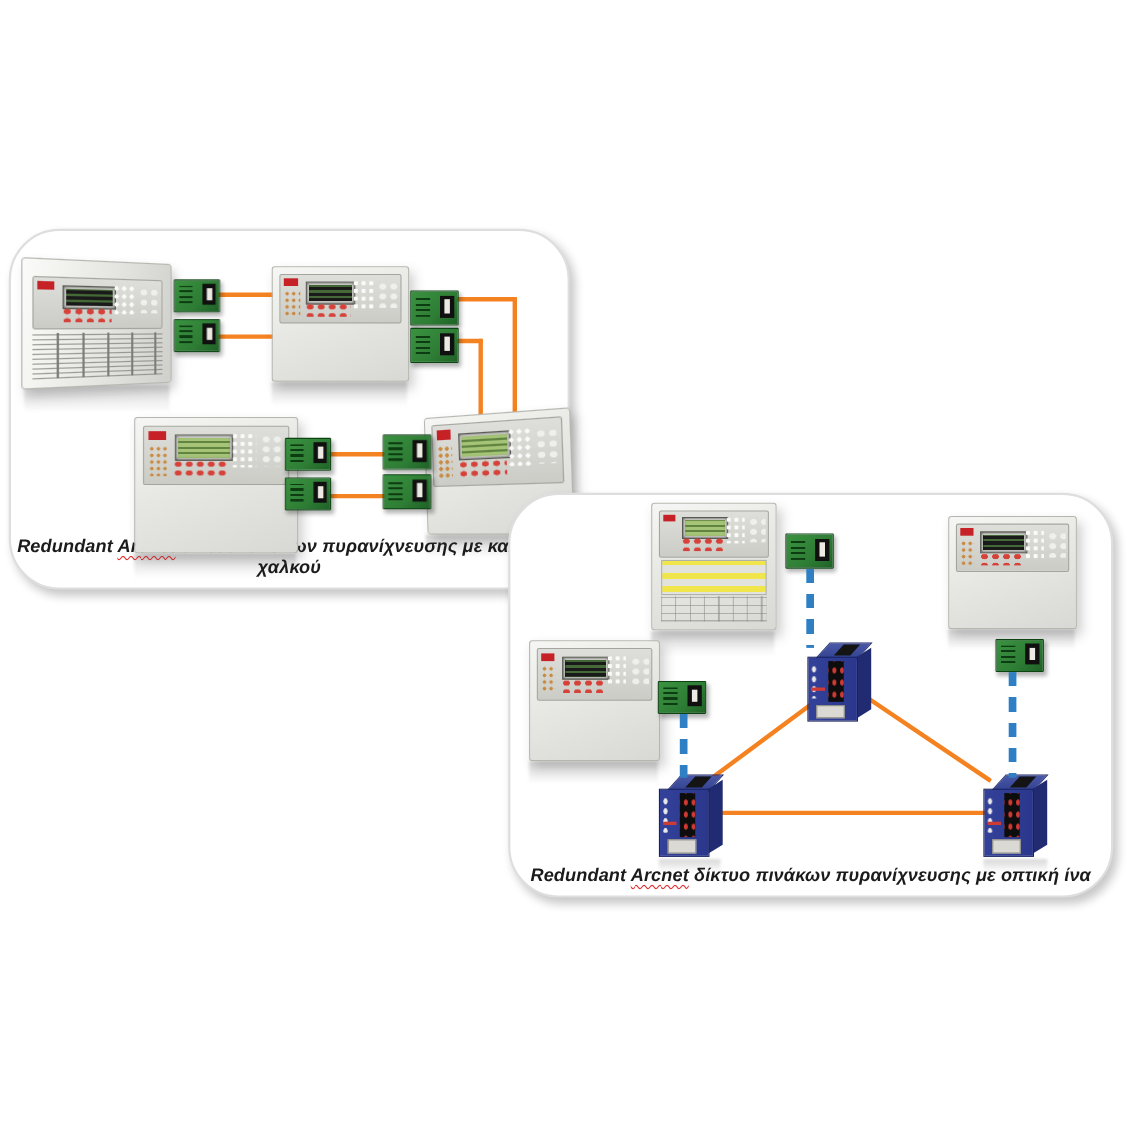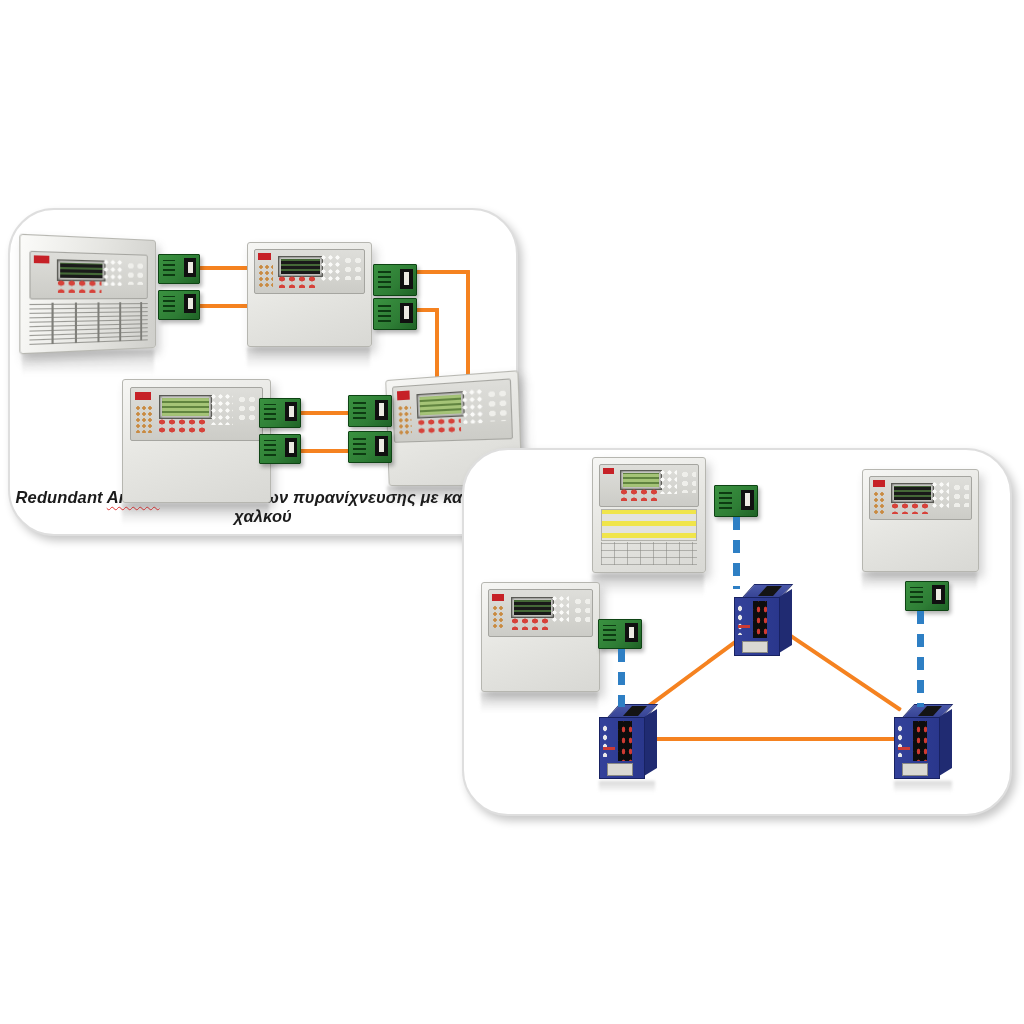--- a/index.html
+++ b/index.html
@@ -283,13 +283,16 @@
     <div class="topconn"></div>
     <div class="side"></div>
     <div class="front">
       <div class="slots"></div>
       <div class="plate"></div>
       <div class="ledcol"></div>
       <div class="brand"></div>
     </div>
   </div>
 
+  <div class="caption">
+    <span>Redundant </span><span class="wavy">Arcnet</span><span> δίκτυο πινάκων πυρανίχνευσης με οπτική ίνα</span>
+  </div>
 </div>
 
 </body></html>

